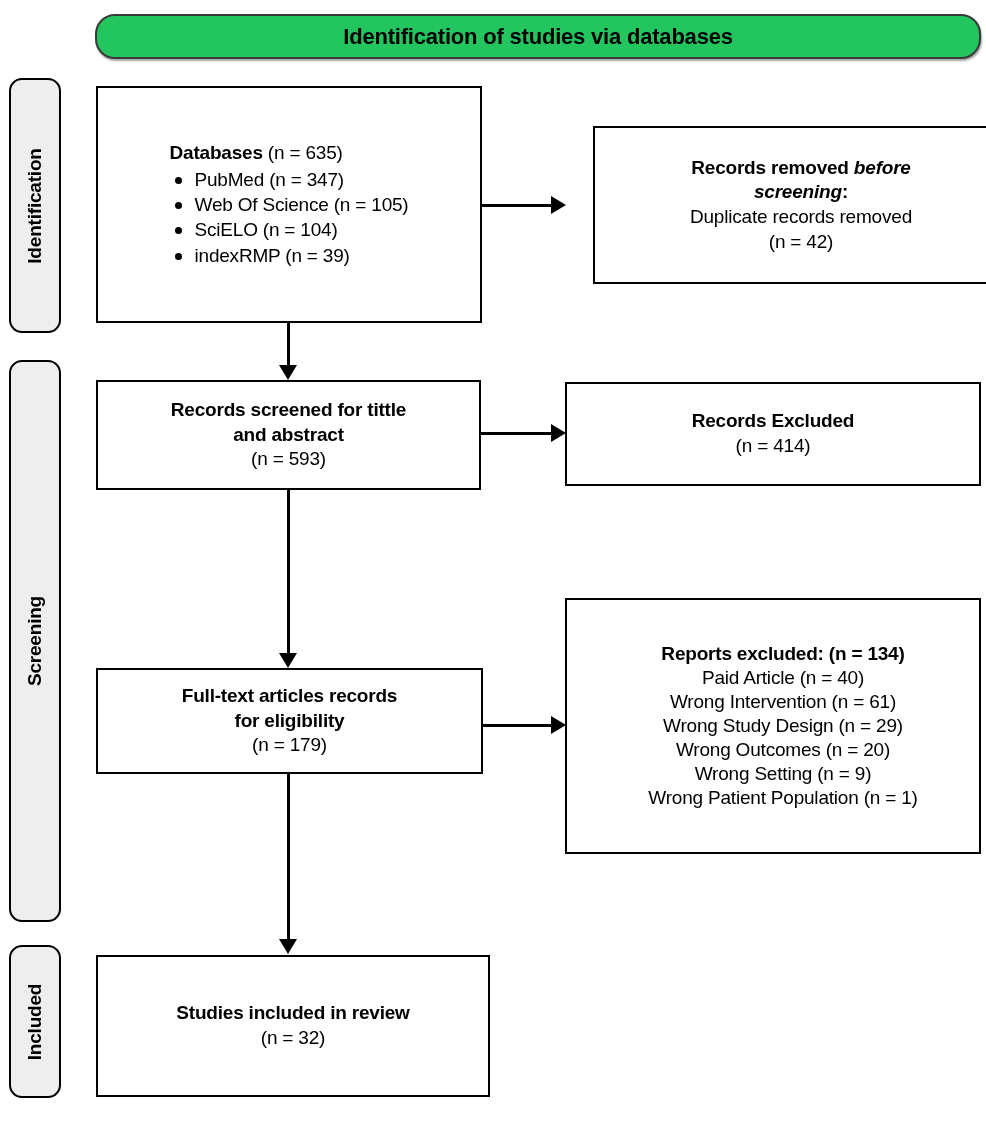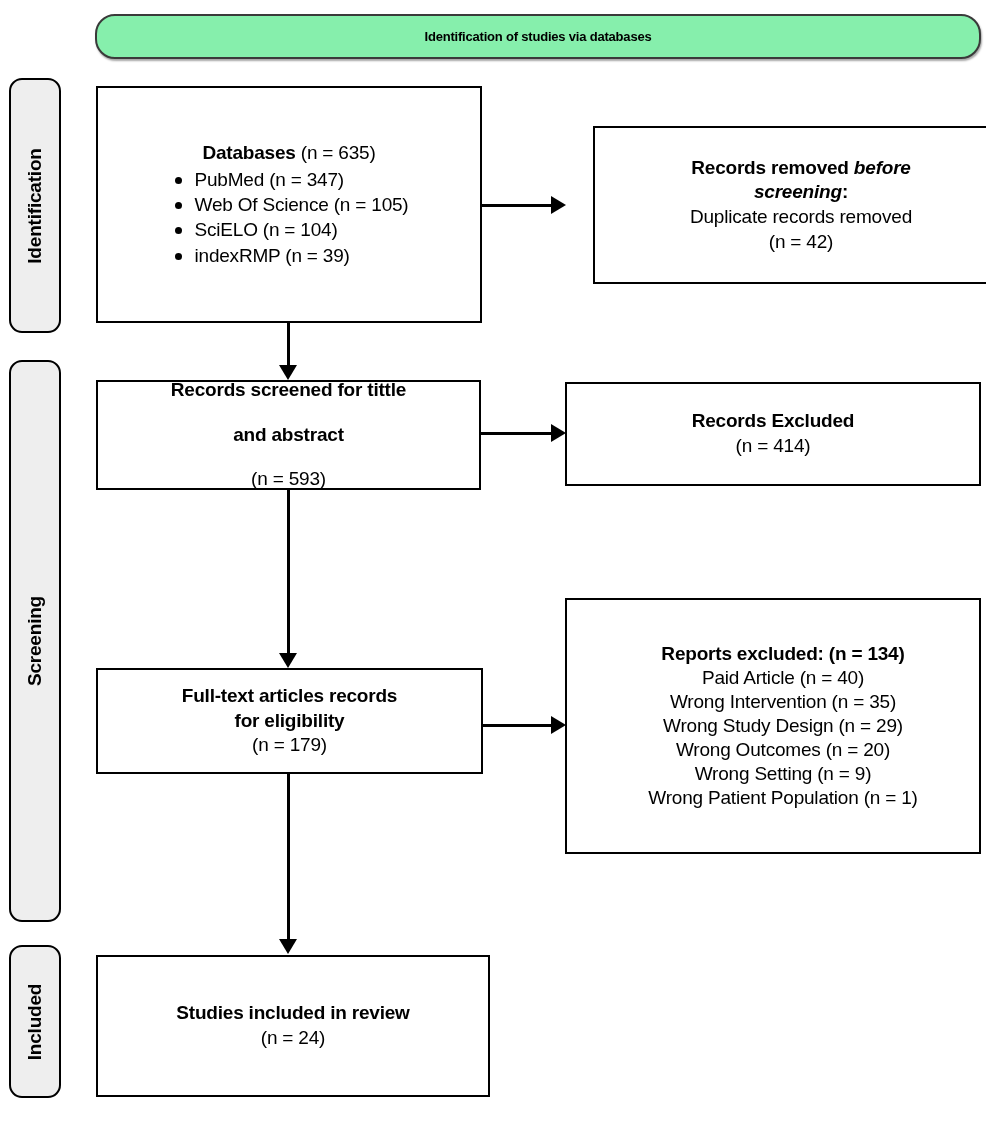--- a/index.html
+++ b/index.html
@@ -19,29 +19,29 @@
     overflow: hidden;
   }
 
   
   .banner {
     position: absolute;
     left: 95px;
     top: 14px;
     width: 886px;
     height: 45px;
-    background: #86efac;
+    background: #22c55e;
     border: 2px solid #3a3a3a;
     border-radius: 20px;
     box-sizing: border-box;
     display: flex;
     align-items: center;
     justify-content: center;
     font-weight: bold;
-    font-size: 13px;
+    font-size: 22px;
     letter-spacing: -0.2px;
     box-shadow: 1px 2px 2px rgba(0,0,0,0.35);
   }
 
   
   .stage {
     position: absolute;
     left: 9px;
     width: 52px;
     background: #eeeeee;
@@ -79,33 +79,33 @@
     line-height: 1.30;
     letter-spacing: -0.2px;
     padding: 4px 8px;
   }
   .box .ln { display: block; }
   .b { font-weight: bold; }
   .bi { font-weight: bold; font-style: italic; }
 
   #box-databases      { left: 96px;  top: 86px;  width: 386px; height: 237px; }
   #box-removed        { left: 565px; top: 126px; width: 416px; height: 158px; margin-left: 28px; }
-  #box-screened       { left: 96px;  top: 380px; width: 385px; height: 110px; gap: 20px; }
+  #box-screened       { left: 96px;  top: 380px; width: 385px; height: 110px; }
   #box-excluded       { left: 565px; top: 382px; width: 416px; height: 104px; }
   #box-fulltext       { left: 96px;  top: 668px; width: 387px; height: 106px; }
   #box-reports-excl   { left: 565px; top: 598px; width: 416px; height: 256px; }
   #box-included       { left: 96px;  top: 955px; width: 394px; height: 142px; }
 
   
   .db-inner {
     display: inline-block;
     text-align: left;
   }
   .db-heading {
-    text-align: center;
+    text-align: left;
     margin-bottom: 1px;
   }
   .db-list {
     list-style: none;
     margin: 0;
     padding: 0;
   }
   .db-list li {
     position: relative;
     padding-left: 25px;
@@ -227,31 +227,31 @@
   <div class="box" id="box-fulltext">
     <span class="ln b">Full-text articles records</span>
     <span class="ln b">for eligibility</span>
     <span class="ln">(n = 179)</span>
   </div>
 
   <div class="box" id="box-reports-excl">
     <div class="rx-list">
       <span class="ln b">Reports excluded: (n = 134)</span>
       <span class="ln">Paid Article (n = 40)</span>
-      <span class="ln">Wrong Intervention (n = 35)</span>
+      <span class="ln">Wrong Intervention (n = 61)</span>
       <span class="ln">Wrong Study Design (n = 29)</span>
       <span class="ln">Wrong Outcomes (n = 20)</span>
       <span class="ln">Wrong Setting (n = 9)</span>
       <span class="ln">Wrong Patient Population (n = 1)</span>
     </div>
   </div>
 
   <div class="box" id="box-included">
     <span class="ln b">Studies included in review</span>
-    <span class="ln">(n = 24)</span>
+    <span class="ln">(n = 32)</span>
   </div>
 
   <div class="vline" id="c1-v"></div>
   <div class="arrow-down" id="c1-a"></div>
 
   <div class="hline" id="c2-h"></div>
   <div class="arrow-right" id="c2-a"></div>
 
   <div class="hline" id="c3-h"></div>
   <div class="arrow-right" id="c3-a"></div>

